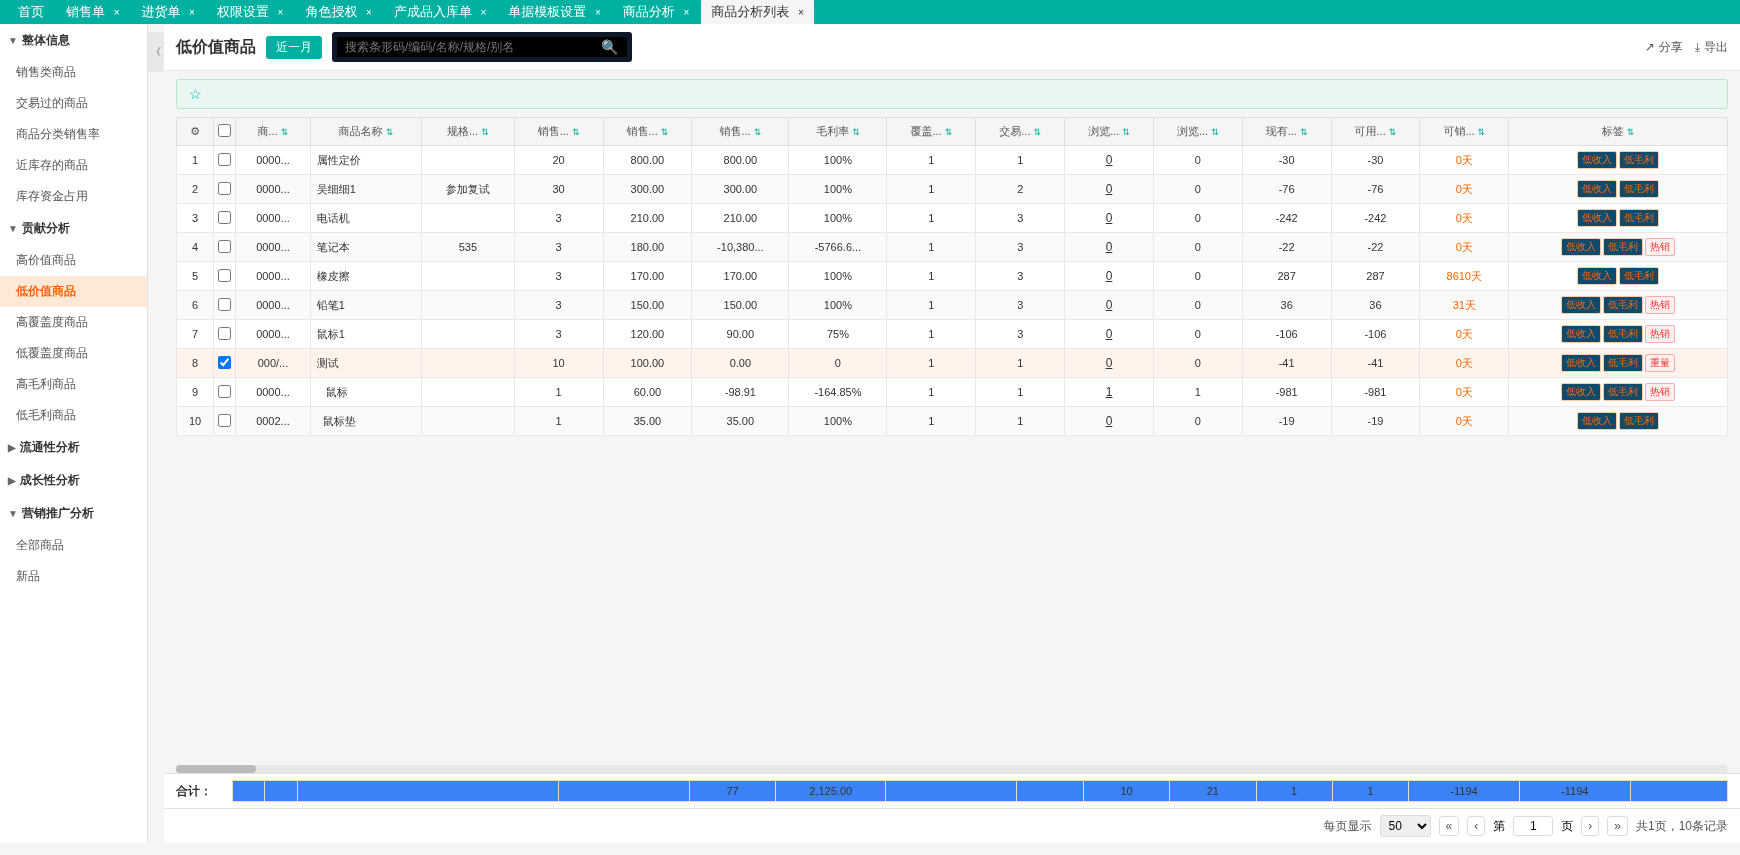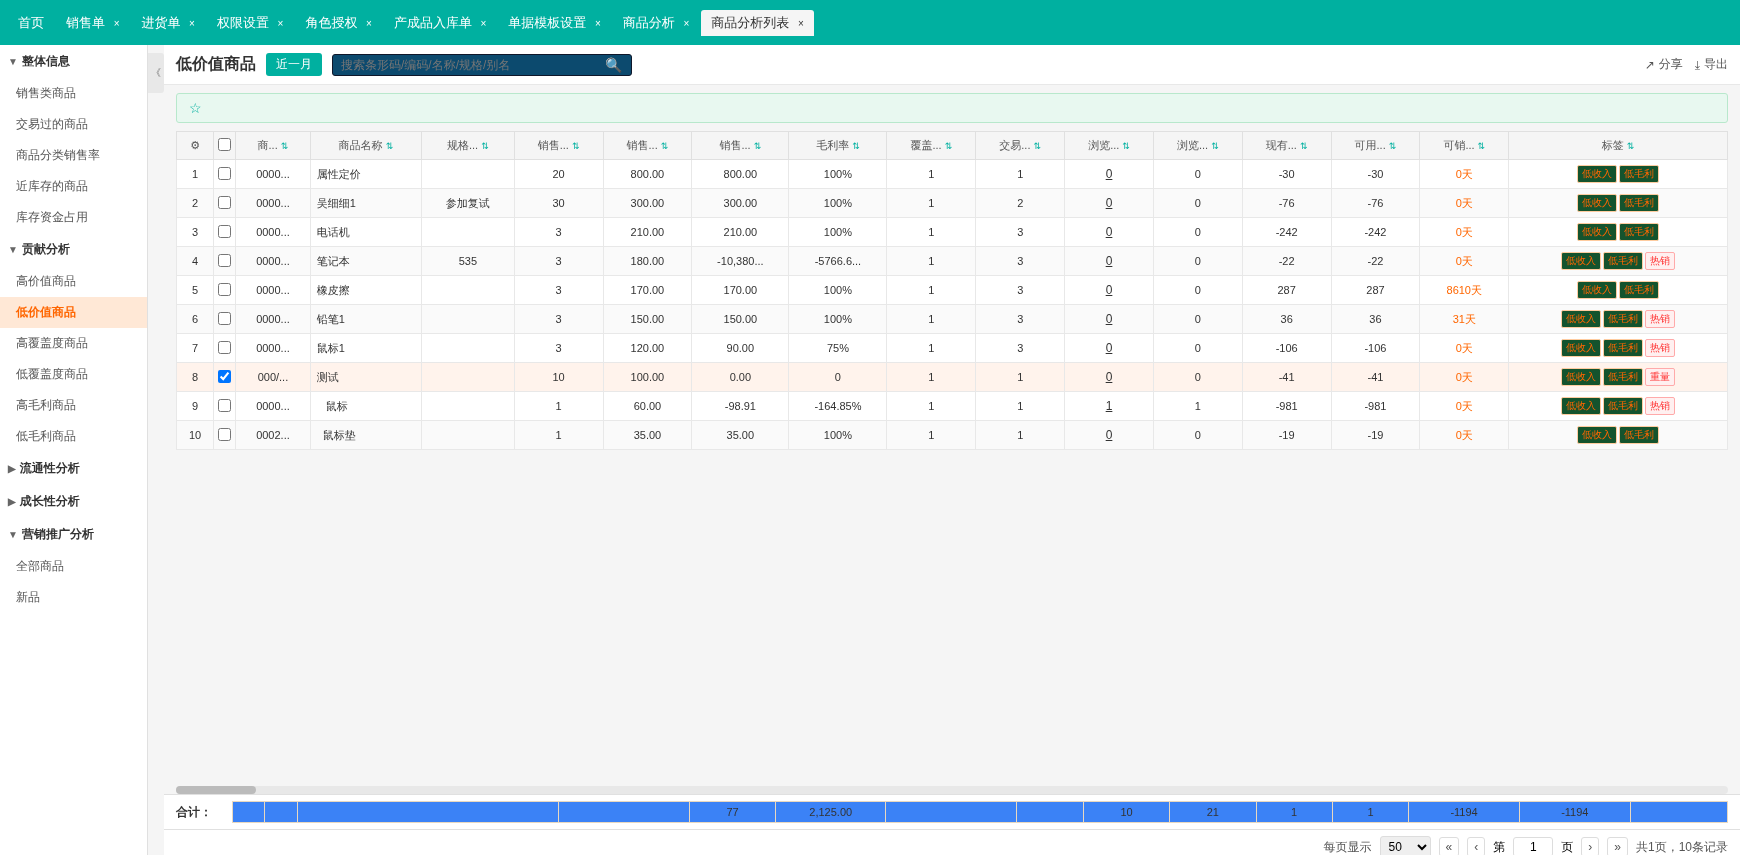--- a/index.html
+++ b/index.html
@@ -3,21 +3,21 @@
   <meta charset="utf-8">
   <style>
     * { box-sizing: border-box; margin: 0; padding: 0; font-family: 'Microsoft YaHei', Arial, sans-serif; font-size: 12px; }
     body { background: #f5f5f5; overflow: hidden; }
 
     
     .top-nav {
       background: #00b0a0;
       display: flex;
       align-items: center;
-      height: 45px;
+      height: 24px;
       padding: 0 8px;
       gap: 2px;
     }
     .nav-item {
       color: #fff;
       padding: 4px 10px;
       border-radius: 3px 3px 0 0;
       cursor: pointer;
       white-space: nowrap;
       font-size: 13px;
@@ -101,24 +101,24 @@
       color: #fff;
       border: none;
       border-radius: 3px;
       padding: 3px 10px;
       cursor: pointer;
       font-size: 12px;
     }
     .search-box {
       display: flex;
       align-items: center;
-      border: 1px solid #0f172a;
+      border: 5px solid #0f172a;
       border-radius: 3px;
       padding: 2px 8px;
-      background: #0c4a6e;
+      background: #000000;
       gap: 4px;
       flex: 1;
       max-width: 300px;
     }
     .search-box input {
       border: none;
       outline: none;
       font-size: 12px;
       color: #999;
       flex: 1;
@@ -195,21 +195,21 @@
     }
     tr:nth-child(even) td { background: #fafafa; }
     tr.highlighted td { background: #fff3ec; }
     .tag {
       display: inline-block;
       padding: 1px 4px;
       border-radius: 2px;
       margin: 0 1px;
       font-size: 10px;
     }
-    .tag-orange { background: #14532d; color: #ff6600; border: 1px solid #ffcca0; }
+    .tag-orange { background: #0c4a6e; color: #ff6600; border: 1px solid #ffcca0; }
     .tag-red { background: #fff0f0; color: #ff3333; border: 1px solid #ffaaaa; }
     .zero-day { color: #ff6600; font-size: 11px; }
     .underline { text-decoration: underline; cursor: pointer; color: #333; }
 
     
     .footer-bar {
       background: #fff;
       border-top: 1px solid #e0e0e0;
       padding: 6px 12px;
       display: flex;

